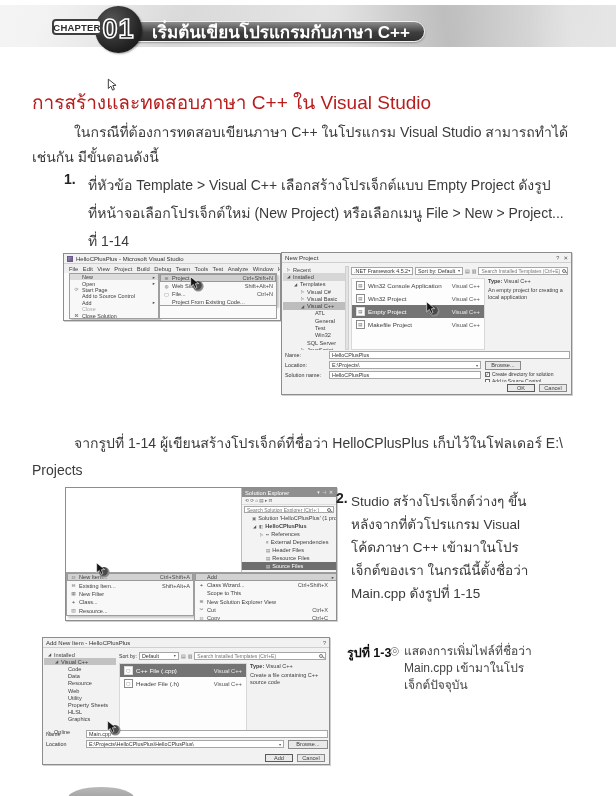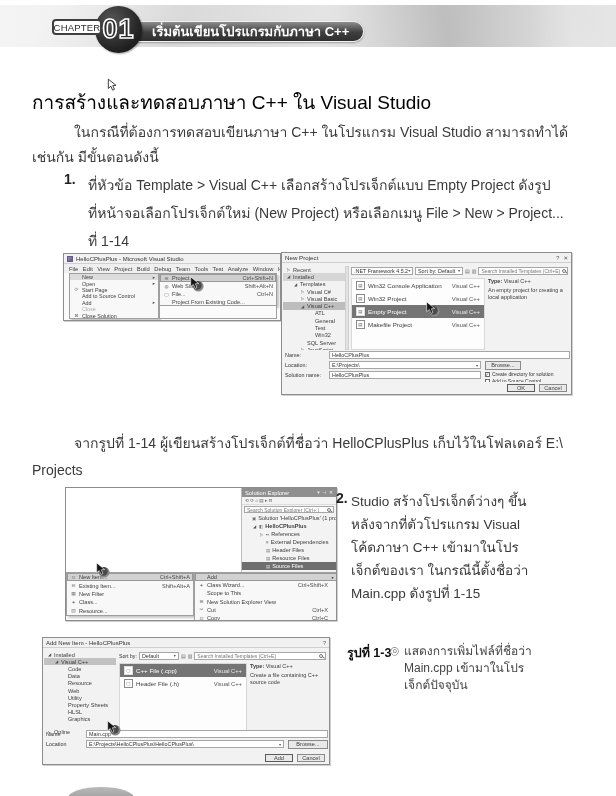--- a/index.html
+++ b/index.html
@@ -8,28 +8,28 @@
 #page{position:relative;width:616px;height:796px;background:#fff;overflow:hidden}
 
 
 .banner{position:absolute;left:0;top:5px;width:100%;height:42px;
  background:linear-gradient(100deg,#e7e7e7 0%,#d9d9d9 28%,#e4e4e4 52%,#d6d6d6 74%,#efefef 100%)}
 .banner::before{content:"";position:absolute;inset:0;background:
  linear-gradient(115deg,rgba(255,255,255,.55) 8%,transparent 30%),
  linear-gradient(245deg,rgba(110,110,110,.15) 5%,transparent 40%),
  linear-gradient(80deg,transparent 55%,rgba(120,120,120,.22) 72%,rgba(245,245,245,.5) 92%),
  linear-gradient(90deg,transparent 86%,#fff 98%)}
-.chapter-badge{position:absolute;left:52px;top:14px;width:50px;height:16px;background:#fff;border:2px solid #3f3f3f;border-radius:4px;display:flex;align-items:center;justify-content:center;font-size:9.5px;font-weight:normal;color:#2d2d2d;z-index:3;letter-spacing:.2px}
+.chapter-badge{position:absolute;left:52px;top:14px;width:50px;height:16px;background:#fff;border:2px solid #3f3f3f;border-radius:4px;display:flex;align-items:center;justify-content:center;font-size:9.5px;font-weight:bold;color:#2d2d2d;z-index:3;letter-spacing:.2px}
 .chapter-circle{position:absolute;left:95px;top:1px;width:47px;height:47px;border-radius:50%;background:radial-gradient(circle at 35% 30%,#555 0%,#1e1e1e 72%);z-index:2;display:flex;align-items:center;justify-content:center;box-shadow:1px 1px 2px rgba(0,0,0,.35)}
 .chapter-num{font-size:27px;font-weight:bold;color:#2b2b2b;-webkit-text-stroke:1.6px #fff;letter-spacing:1px}
 .chapter-pill{position:absolute;left:127px;top:16px;height:21px;padding:0 14px 0 24px;border-radius:11px;background:linear-gradient(#8d8d8d,#3e3e3e 55%,#2f2f2f);display:flex;align-items:center;z-index:1;box-shadow:0 1px 2px rgba(0,0,0,.3);border:1px solid #f2f2f2}
-.chapter-pill span{color:#fff;font-weight:bold;font-size:13px;white-space:nowrap}
-
-
-.sec-title{position:absolute;left:32px;top:87px;font-size:19px;color:#000000}
+.chapter-pill span{color:#fff;font-weight:bold;font-size:17px;white-space:nowrap}
+
+
+.sec-title{position:absolute;left:32px;top:87px;font-size:19px;color:#b91c1c}
 .tline{white-space:nowrap}
 .intro{position:absolute;left:32px;top:120px;width:556px;font-size:14px;line-height:25px;color:#3a3a3a}
 .intro div:first-of-type{text-indent:42px}
 .stepnum{position:absolute;font-weight:bold;font-size:14px;color:#222}
 .step1{position:absolute;left:88px;top:171px;width:505px;font-size:14px;line-height:28px;color:#3a3a3a}
 .para14{position:absolute;left:32px;top:430px;width:560px;font-size:14px;line-height:27px;color:#3a3a3a}
 .para14 div:first-of-type{text-indent:42px}
 .step2{position:absolute;left:351px;top:490px;width:242px;font-size:13.5px;line-height:23px;color:#3a3a3a}
 .cap{font-size:12px;color:#444;white-space:nowrap}
 .cap b{font-size:12.5px;color:#0e0e0e}

